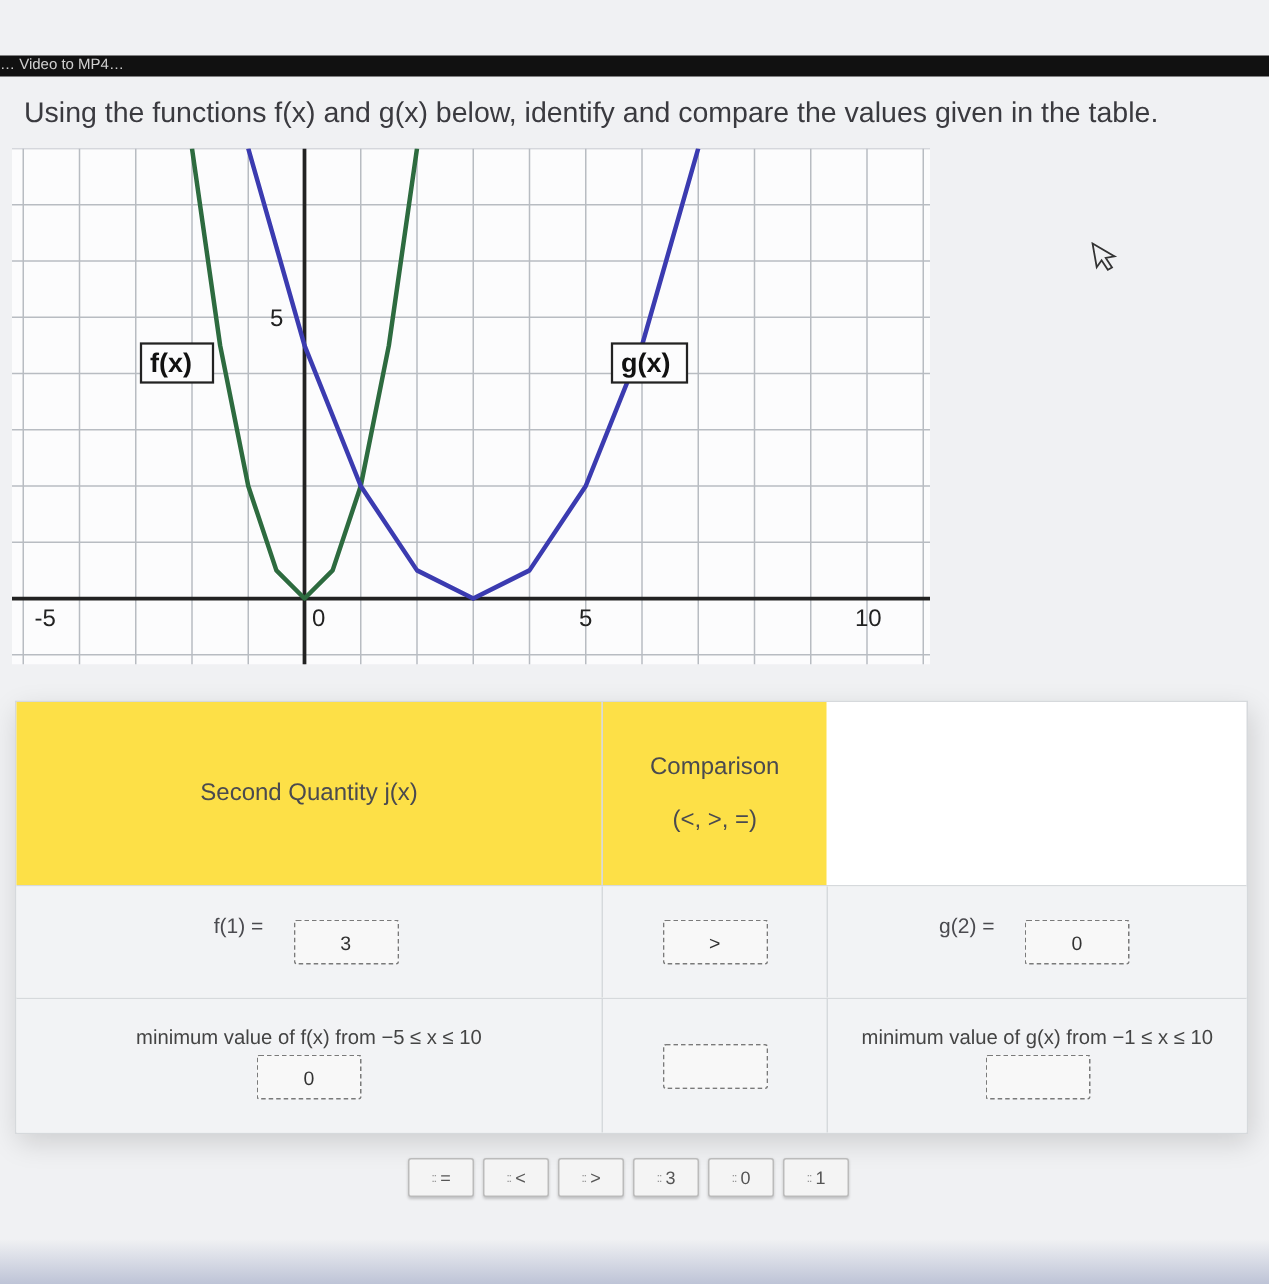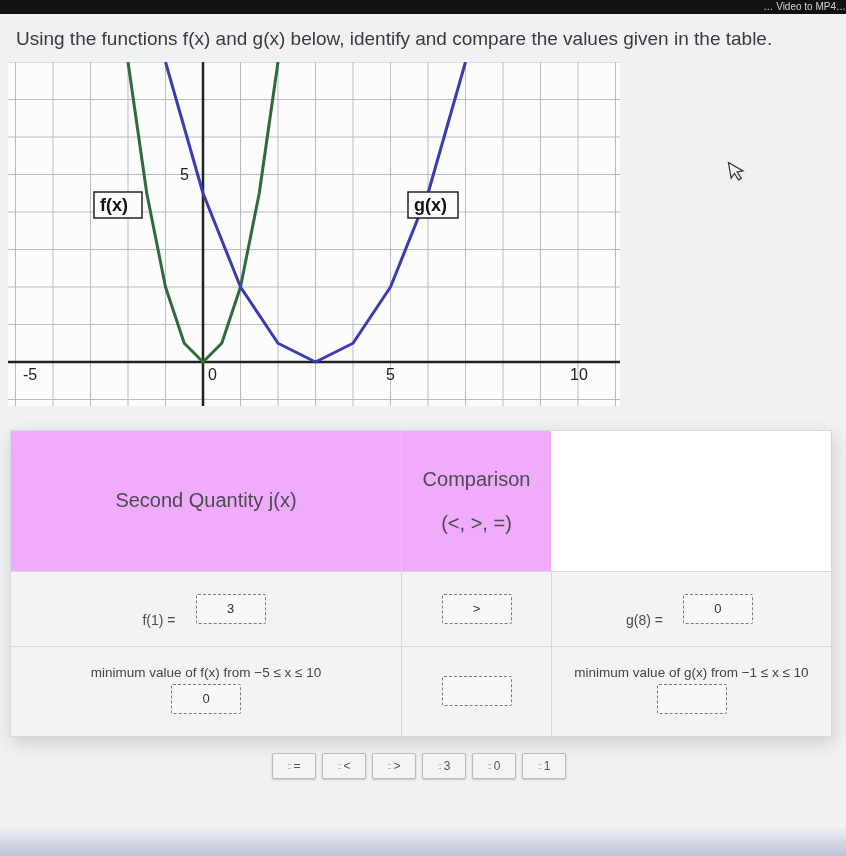--- a/index.html
+++ b/index.html
@@ -10,23 +10,24 @@
     height: 856px;
     overflow: hidden;
     position: relative;
   }
   .topbar {
     background: #111;
     color: #fff;
     font-size: 10px;
     height: 14px;
     width: 100%;
-    text-align: right;
+    text-align: left;
     line-height: 14px;
     position: relative;
+    margin-top: 37px;
   }
   .topbar span { opacity: 0.8; }
   .content {
     padding: 6px 8px 0 0;
   }
   .question {
     font-size: 19px;
     color: #3a3a3f;
     padding: 6px 4px 10px 16px;
     line-height: 1.35;
@@ -65,42 +66,42 @@
     justify-content: center;
     background: #f2f3f5;
     color: #4a4a4f;
     font-size: 14px;
   }
   .cell + .cell { border-left: 1px solid #d6d9dc; }
   .c1 { width: 390px; }
   .c2 { width: 150px; }
   .c3 { flex: 1; }
   .header .cell {
-    background: #f0abfc;
+    background: #fde047;
     color: #4a4a4f;
-    font-size: 20px;
+    font-size: 16px;
     padding: 26px 10px;
   }
   .comphdr { line-height: 2.2; }
 
   .blank {
     border: 1.5px dashed #7a7a7a;
     background: #f8f8f8;
     border-radius: 2px;
     min-width: 70px;
     height: 30px;
     display: inline-flex;
     align-items: center;
     justify-content: center;
     font-size: 13px;
     color: #333;
     margin: 4px;
     padding: 0 12px;
   }
-  .eqrow { display: flex; align-items: flex-end; gap: 16px; }
+  .eqrow { display: flex; align-items: flex-start; gap: 16px; }
   .mv { font-size: 13.5px; color: #444; }
 
   
   .bank {
     display: flex;
     gap: 6px;
     justify-content: center;
     margin-top: 16px;
   }
   .tile {
@@ -238,21 +239,21 @@
         <div class="eqrow">
           <span>f(1) =</span>
           <span class="blank">3</span>
         </div>
       </div>
       <div class="cell c2">
         <span class="blank">&gt;</span>
       </div>
       <div class="cell c3">
         <div class="eqrow">
-          <span>g(8) =</span>
+          <span>g(2) =</span>
           <span class="blank">0</span>
         </div>
       </div>
     </div>
 
     <div class="row">
       <div class="cell c1">
         <div class="mv">minimum value of f(x) from −5 ≤ x ≤ 10</div>
         <span class="blank">0</span>
       </div>

